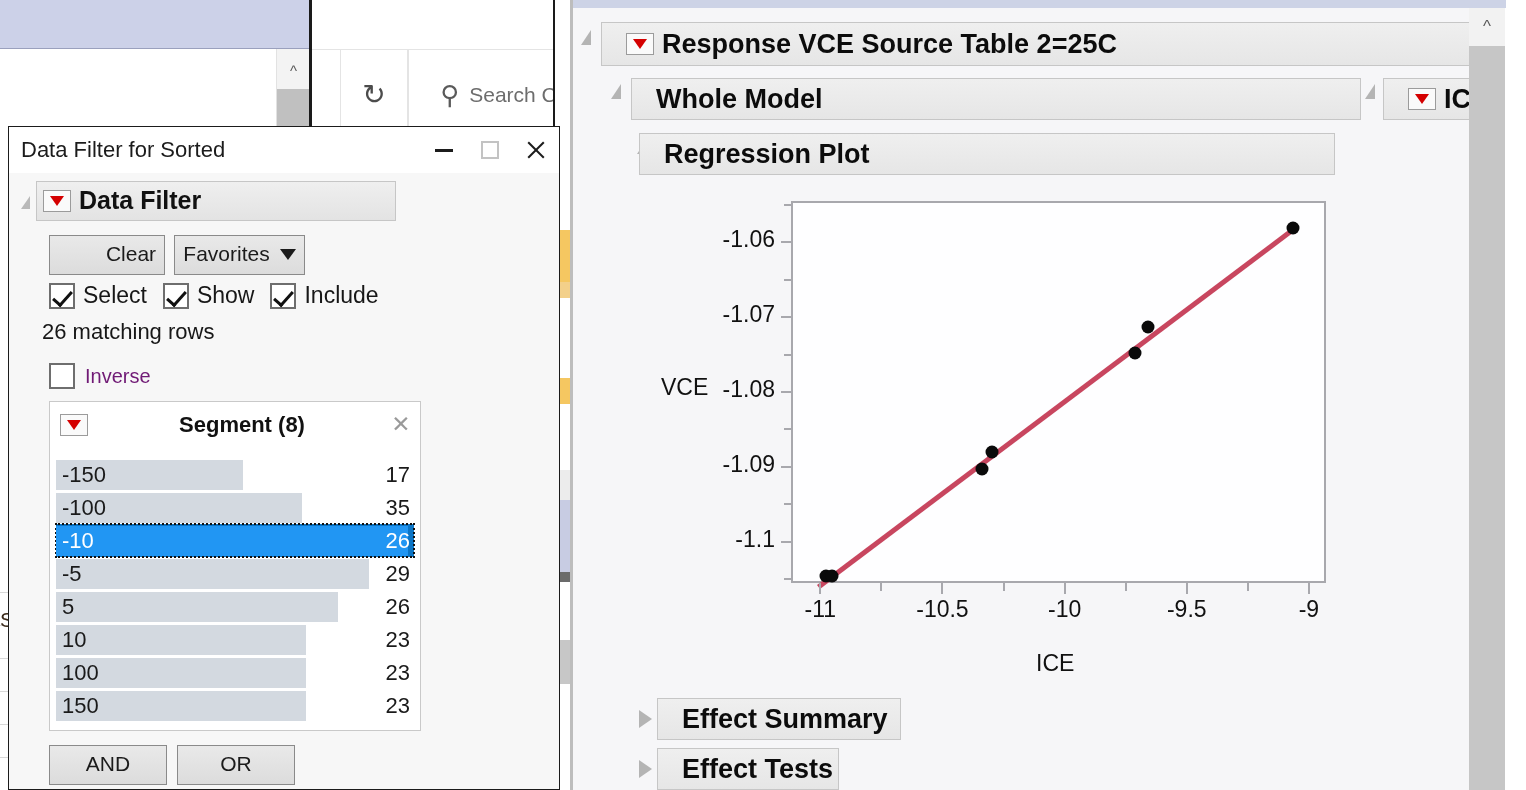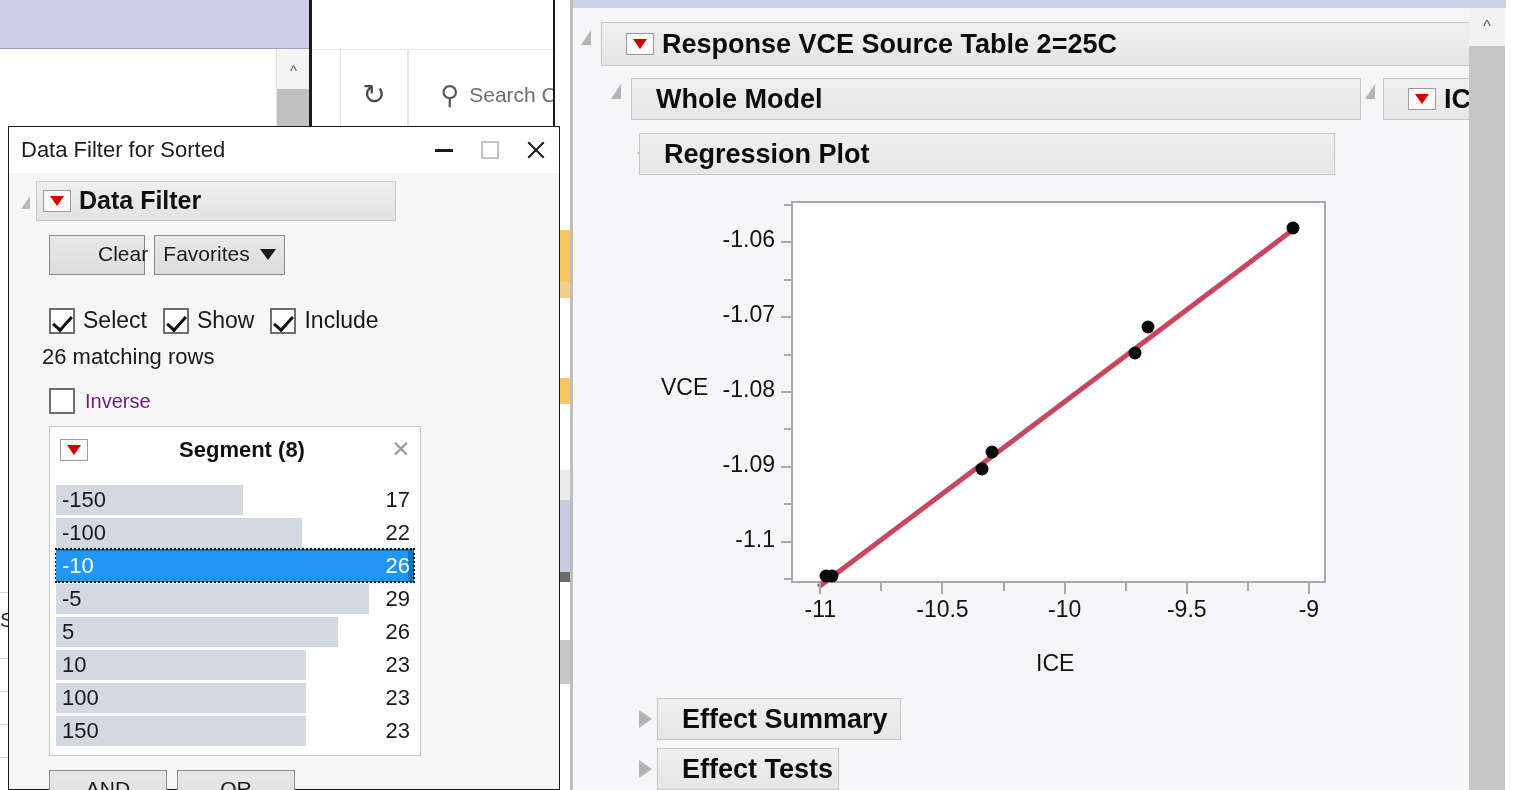--- a/index.html
+++ b/index.html
@@ -179,30 +179,30 @@
 
   .btn-row { display: flex; gap: 9px; margin: 14px 0 0 40px; }
   .push-btn {
     background: linear-gradient(#e9e9e9,#dcdcdc);
     border: 1px solid #8a8a8a;
     font-size: 21px; color: #1b1b1b;
     padding: 6px 0 8px 0;
     text-align: center;
     font-family: "Liberation Sans", sans-serif;
   }
-  .btn-clear { width: 96px; padding-left: 48px; }
+  .btn-clear { width: 116px; padding-left: 48px; }
   .btn-fav { width: 131px; display: flex; align-items: center; justify-content: center; gap: 10px; }
   .cap-down {
     width: 0; height: 0;
     border-left: 8px solid transparent;
     border-right: 8px solid transparent;
     border-top: 11px solid #1b1b1b;
   }
 
-  .chk-row { display: flex; align-items: center; margin: 32px 0 0 40px; gap: 0; }
+  .chk-row { display: flex; align-items: center; margin: 7px 0 0 40px; gap: 0; }
   .cbox {
     width: 26px; height: 26px; border: 2px solid #6e6e6e; background: #fff;
     position: relative; flex: 0 0 auto;
   }
   .cbox.on::after {
     content: ""; position: absolute; left: 6px; top: 2px;
     width: 8px; height: 16px; border: solid #111;
     border-width: 0 3px 3px 0; transform: rotate(42deg);
   }
   .chk-label { font-size: 23px; color: #171717; margin: 0 16px 0 8px; }
@@ -444,21 +444,21 @@
         </div>
         <div class="seg-rows" id="seg-rows">
             <div class="seg-row">
               <div class="seg-bar" style="width: 187px;"></div>
               <span class="lbl">-150</span>
               <span class="cnt">17</span>
             </div>
             <div class="seg-row">
               <div class="seg-bar" style="width: 246px;"></div>
               <span class="lbl">-100</span>
-              <span class="cnt">22</span>
+              <span class="cnt">35</span>
             </div>
             <div class="seg-row sel">
               <div class="seg-bar" style="width: 352px;"></div>
               <span class="lbl">-10</span>
               <span class="cnt">26</span>
             </div>
             <div class="seg-row">
               <div class="seg-bar" style="width: 313px;"></div>
               <span class="lbl">-5</span>
               <span class="cnt">29</span>

